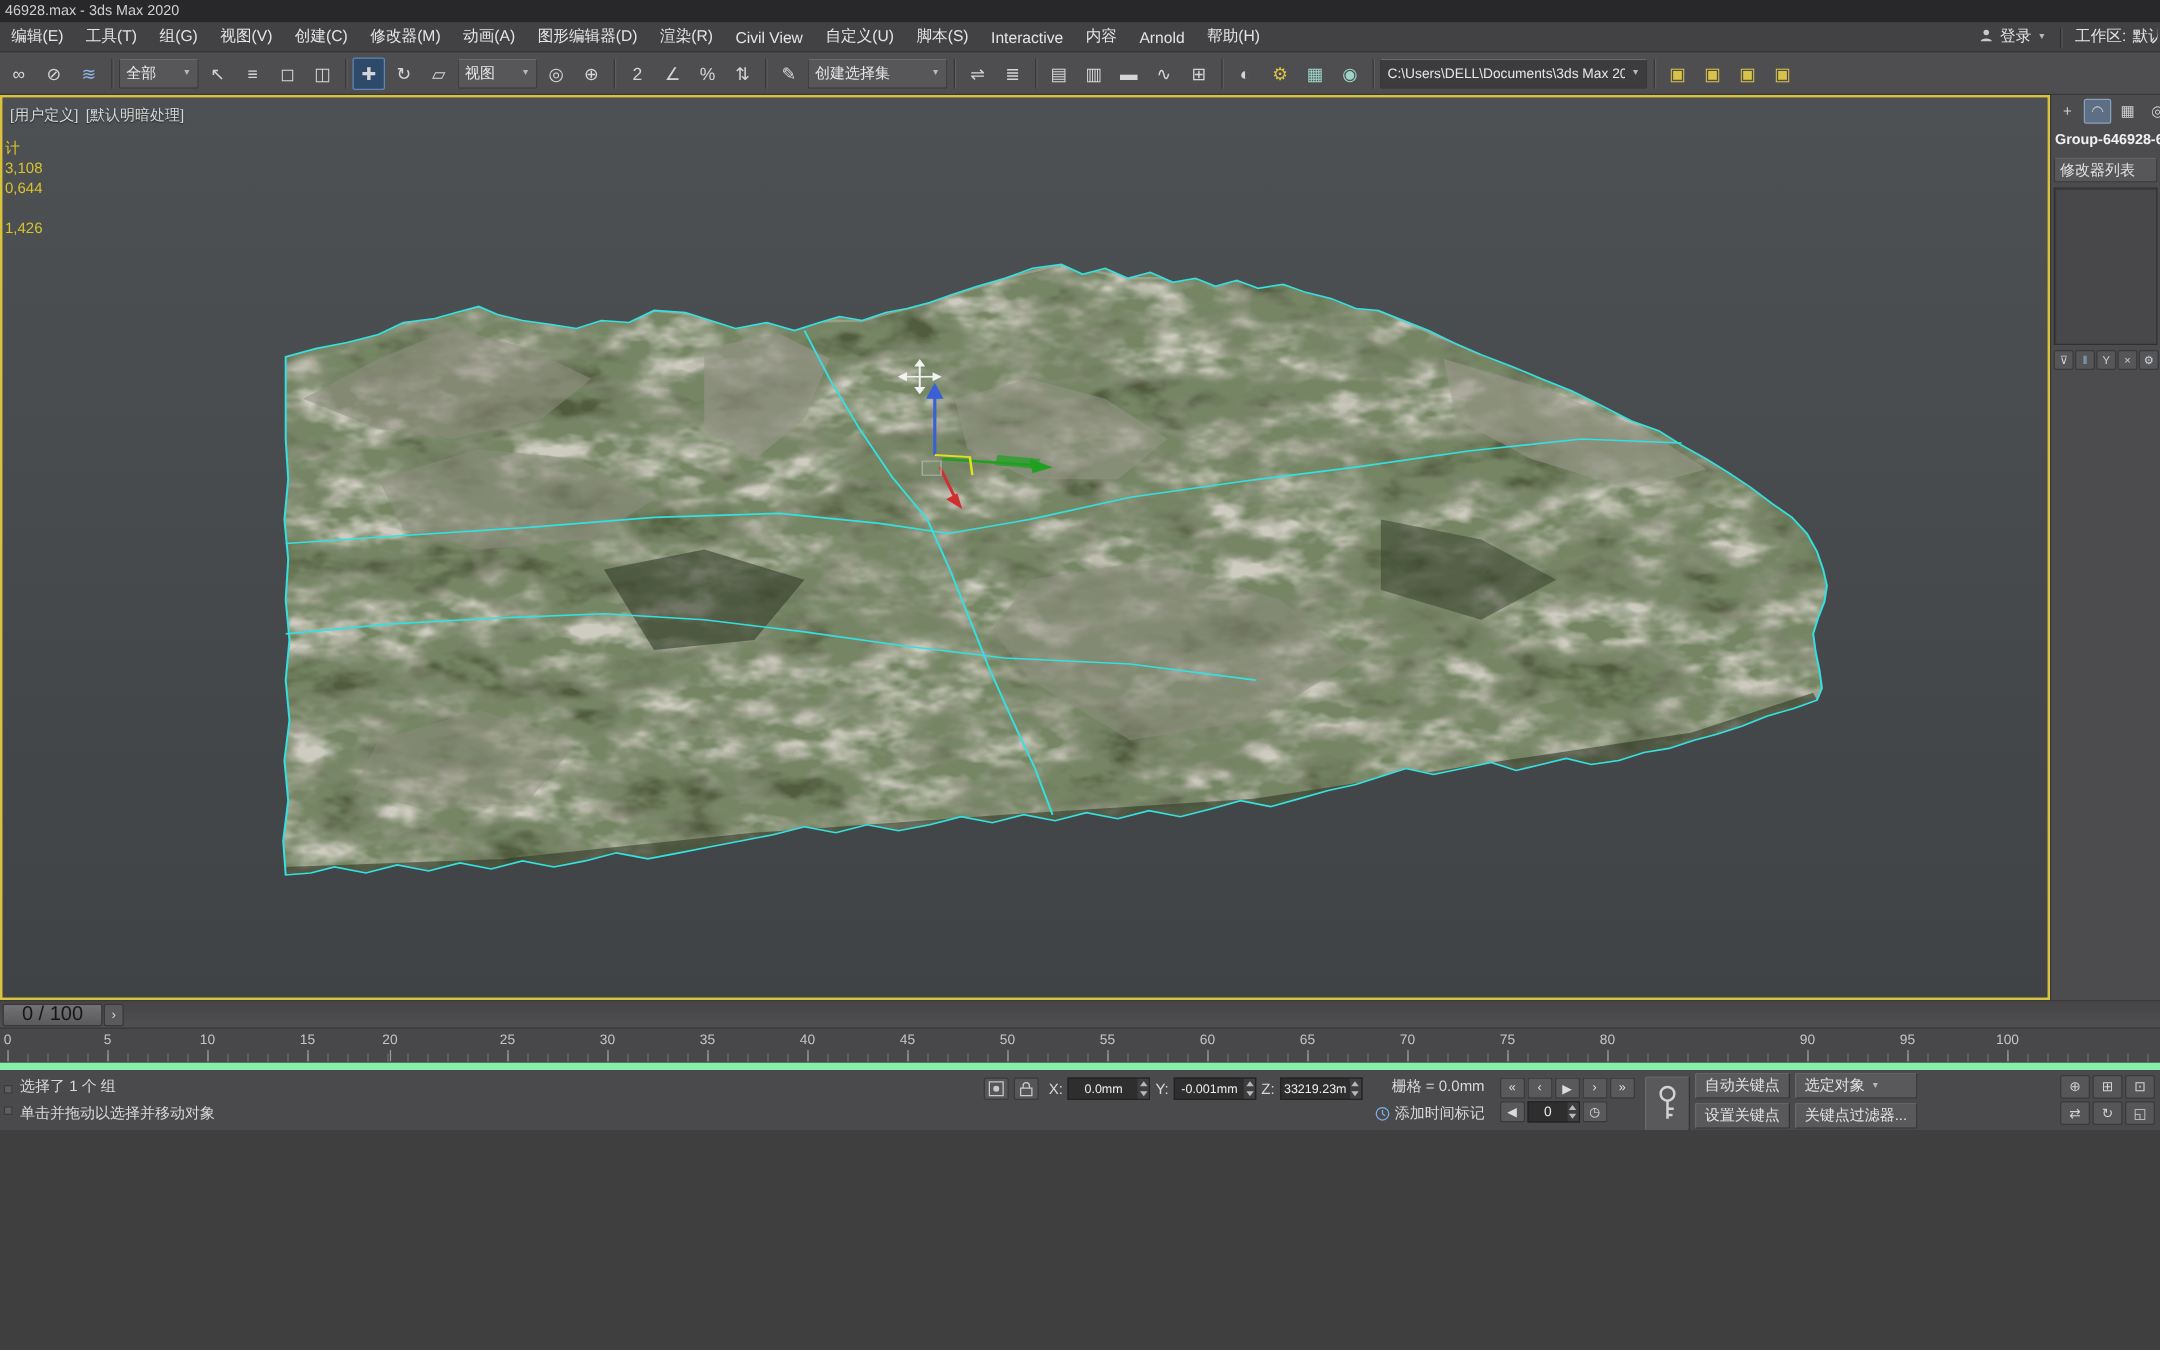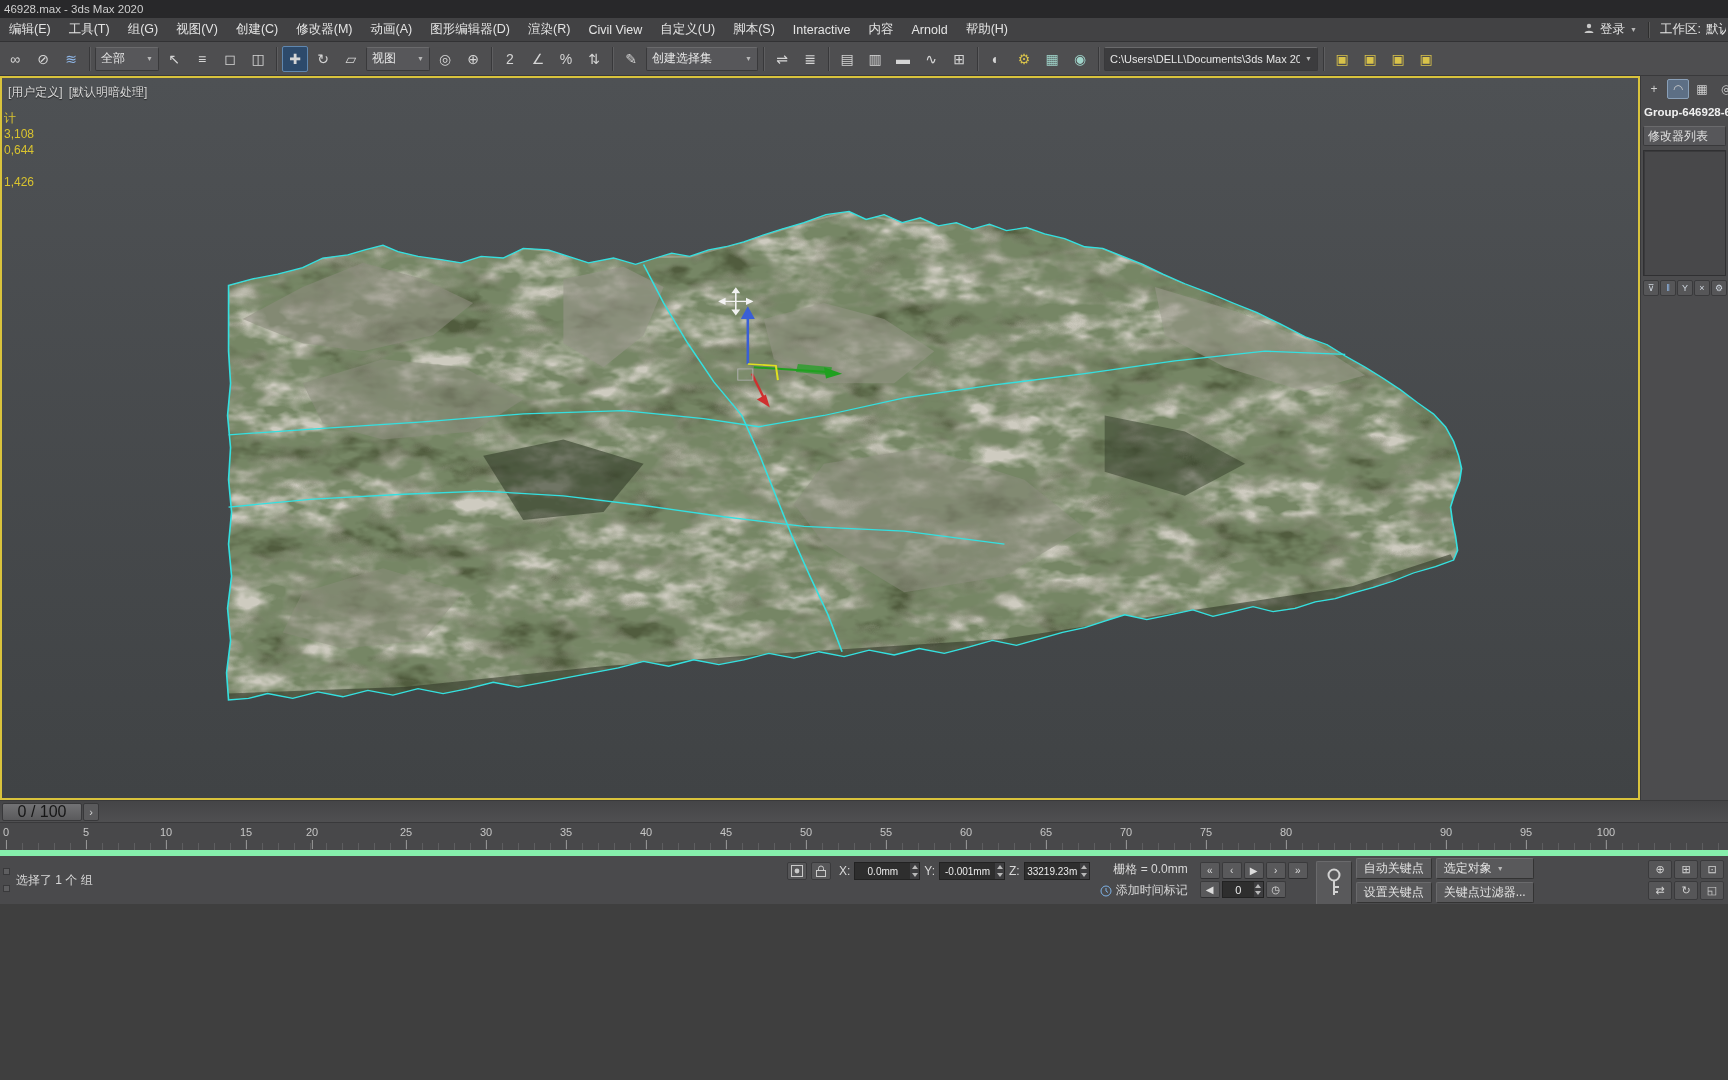--- a/index.html
+++ b/index.html
@@ -358,20 +358,21 @@
       </div>
   </div>
 
   <footer class="statusbar">
     <div class="sb-grip">
         <i></i>
         <i></i>
       </div>
     <div class="sb-left">
       <div class="sb-row">选择了 1 个 组</div>
+      <div class="sb-row">单击并拖动以选择并移动对象</div>
     </div>
     <div class="sb-toggles">
       <button class="mini-btn">
         <svg width="14" height="14" viewBox="0 0 14 14">
             <rect x="1.5" y="1.5" width="11" height="11" fill="none" stroke="#c9c9c9"></rect>
             <circle cx="7" cy="7" r="2.4" fill="#c9c9c9"></circle>
           </svg>
       </button>
       <button class="mini-btn">
         <svg width="14" height="14" viewBox="0 0 14 14">

